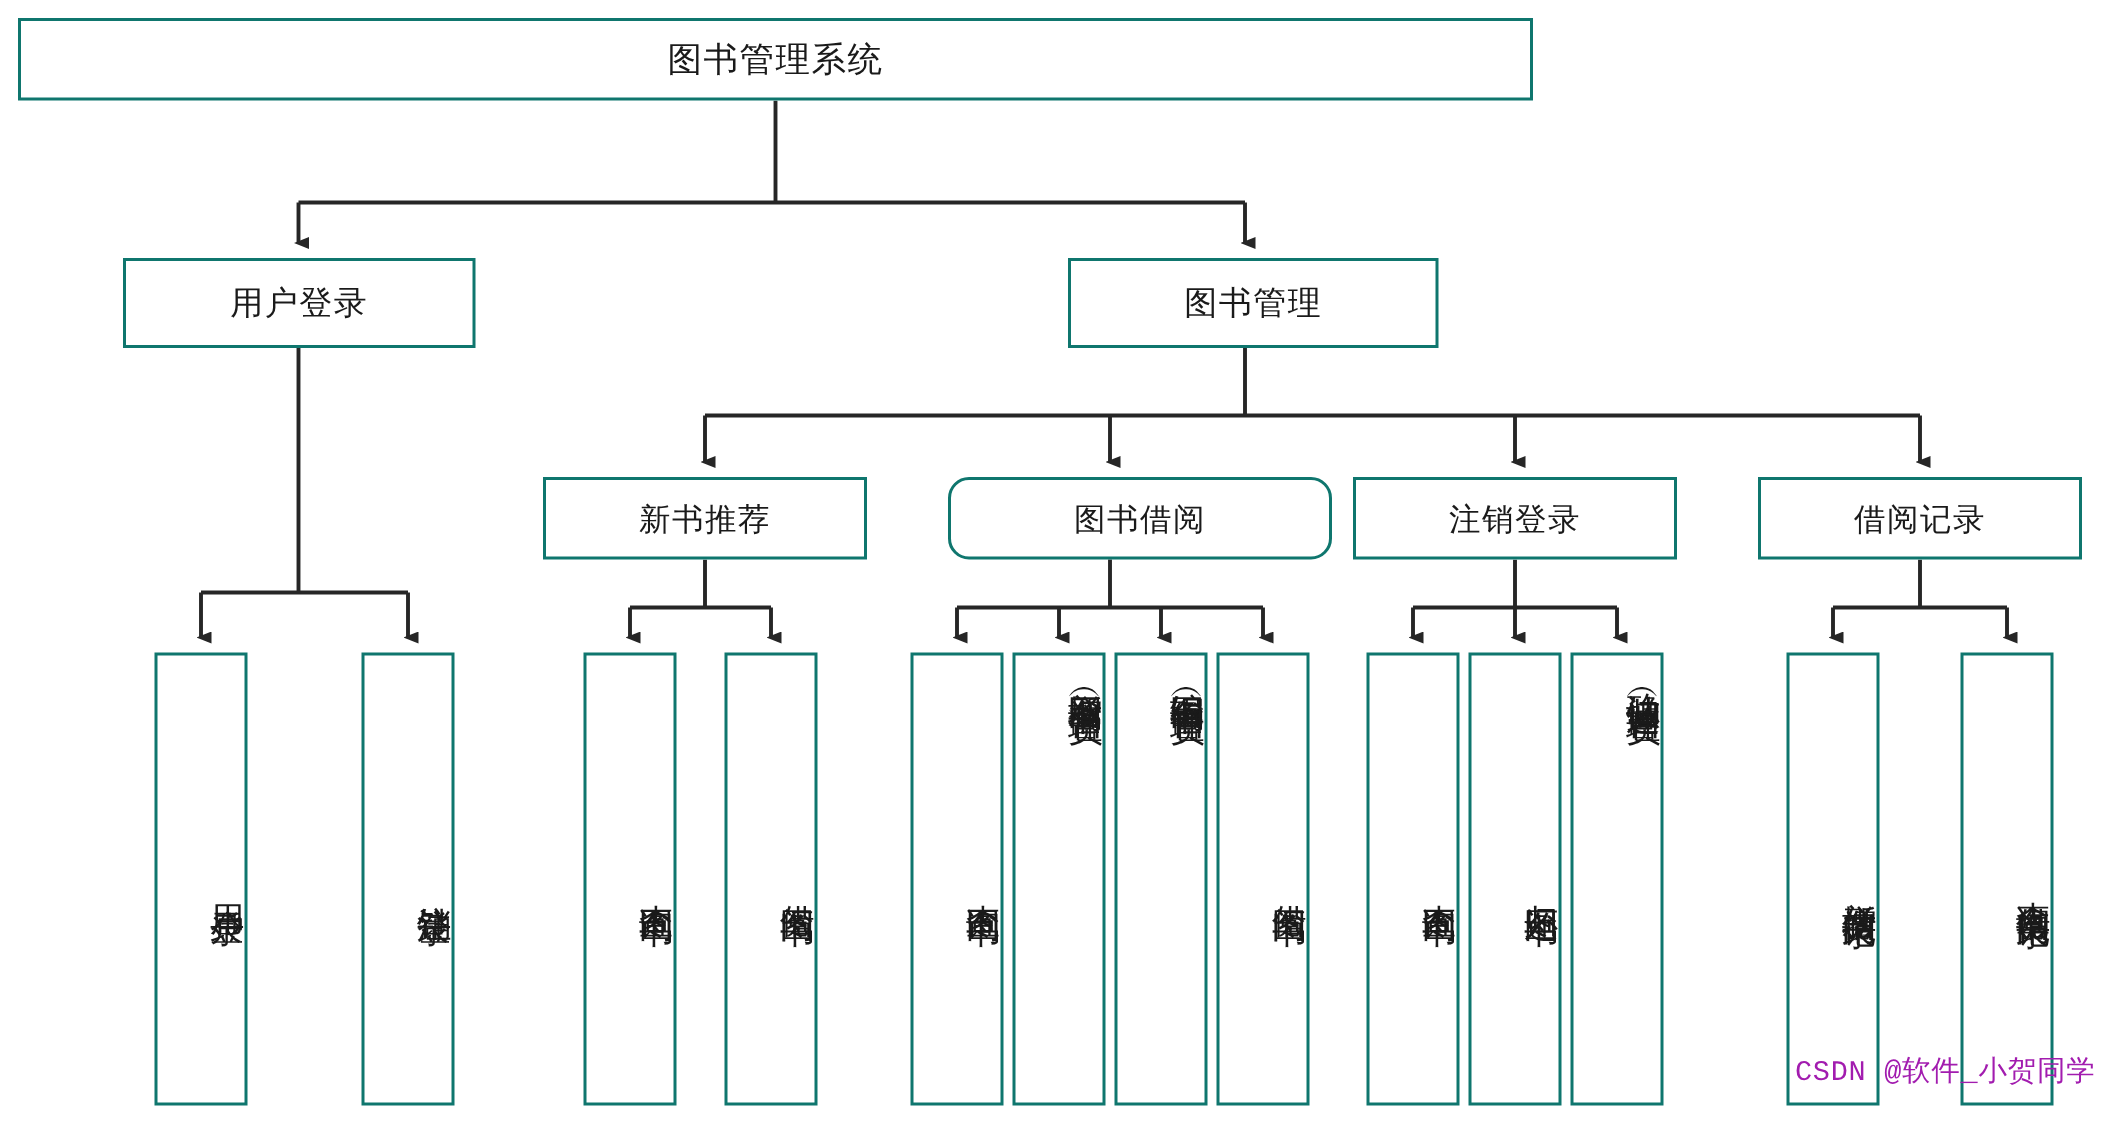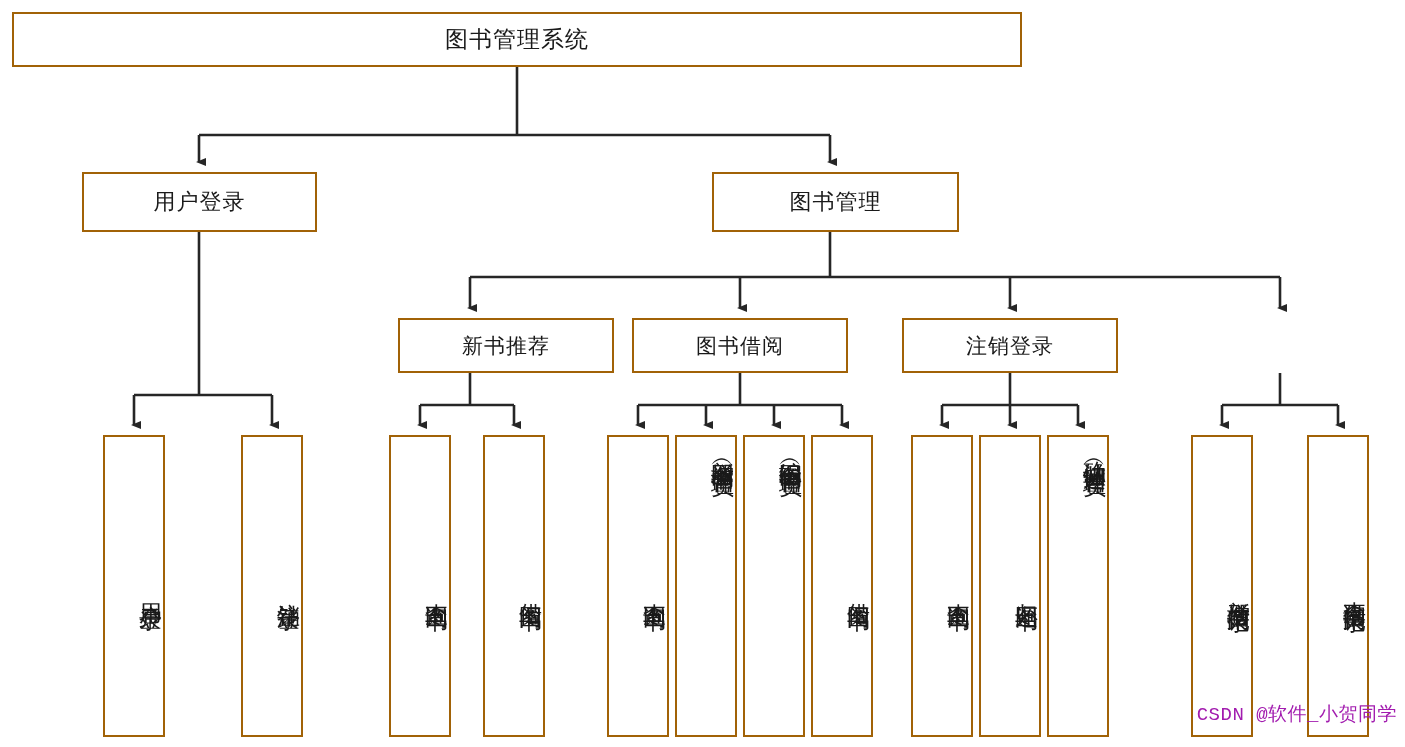--- a/index.html
+++ b/index.html
@@ -10,21 +10,21 @@
     overflow:hidden;
     position:relative;
   }
   #diagram{
     position:absolute;left:0;top:0;width:1405px;height:747px;
   }
   .node{
     position:absolute;
     box-sizing:border-box;
     background:#ffffff;
-    border:2px solid #a16207;
+    border:2px solid #0f766e;
     display:flex;
     align-items:center;
     justify-content:center;
     color:#1a1a1a;
     font-size:22px;
     letter-spacing:1px;
     z-index:2;
   }
   .node.root{font-size:23px;}
   .node.lvl2{font-size:22px;}
@@ -110,23 +110,24 @@
       <path d="M1222,405 L1222,425" marker-end="url(#arrow)"></path>
       <path d="M1338,405 L1338,425" marker-end="url(#arrow)"></path>
     </g>
   </svg>
 
   <div class="node root" style="left:12px;top:12px;width:1010px;height:55px;">图书管理系统</div>
 
   <div class="node lvl2" style="left:82px;top:172px;width:235px;height:60px;">用户登录</div>
   <div class="node lvl2" style="left:712px;top:172px;width:247px;height:60px;">图书管理</div>
 
-  <div class="node lvl3" style="left:362px;top:318px;width:216px;height:55px;margin-left:36px;">新书推荐</div>
-  <div class="node lvl3" style="left:632px;top:318px;width:216px;height:55px;">图书借阅</div>
+  <div class="node lvl3" style="left:362px;top:318px;width:216px;height:55px;">新书推荐</div>
+  <div class="node lvl3" style="left:632px;top:318px;width:256px;height:55px;border-radius:14px;">图书借阅</div>
   <div class="node lvl3" style="left:902px;top:318px;width:216px;height:55px;">注销登录</div>
+  <div class="node lvl3" style="left:1172px;top:318px;width:216px;height:55px;">借阅记录</div>
 
   <div class="node leaf" style="left:103px;top:435px;width:62px;height:302px;">用户登录</div>
   <div class="node leaf" style="left:241px;top:435px;width:62px;height:302px;">注销登录</div>
 
   <div class="node leaf" style="left:389px;top:435px;width:62px;height:302px;">查询图书</div>
   <div class="node leaf" style="left:483px;top:435px;width:62px;height:302px;">借阅图书</div>
 
   <div class="node leaf" style="left:607px;top:435px;width:62px;height:302px;">查询图书</div>
   <div class="node leaf topalign" style="left:675px;top:435px;width:62px;height:302px;">新增图书（管理员）</div>
   <div class="node leaf topalign" style="left:743px;top:435px;width:62px;height:302px;">编辑图书（管理员）</div>

